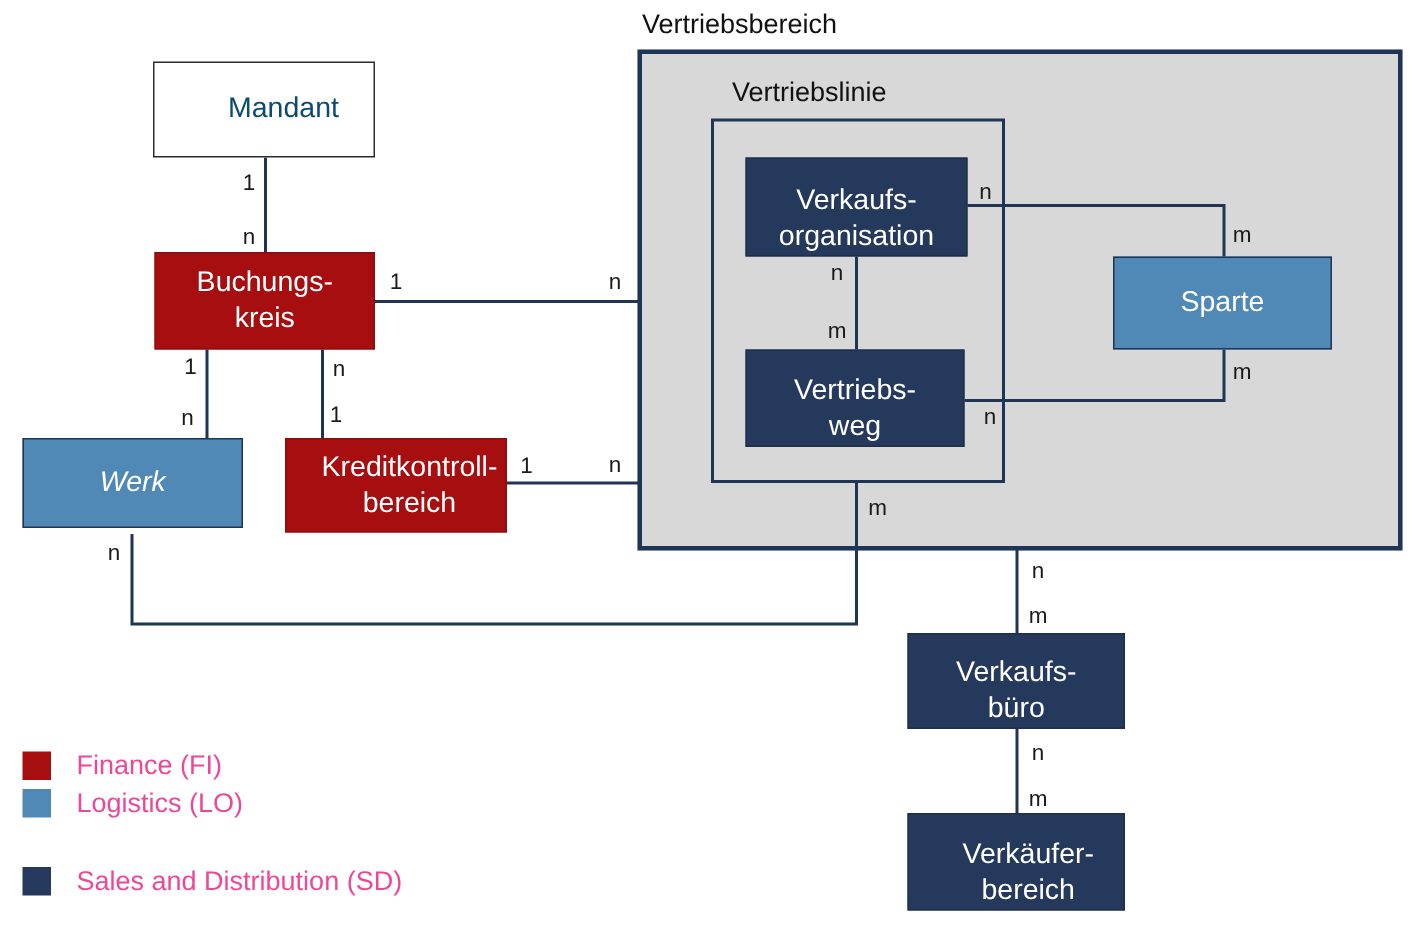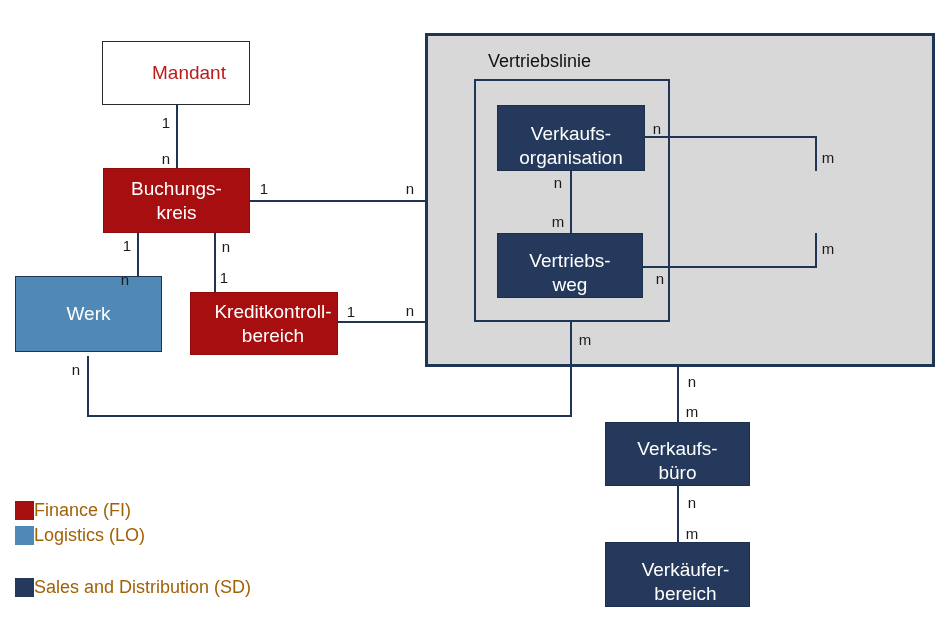--- a/index.html
+++ b/index.html
@@ -16,52 +16,53 @@
   .lbl-vl{left:476px;top:51px;}
   
   #wires{position:absolute;left:0;top:0;width:950px;height:617px;z-index:3;}
   #wires path{fill:none;stroke:#1F3555;stroke-width:2;}
   
   .entity{
     position:absolute;box-sizing:border-box;z-index:4;
     display:flex;flex-direction:column;align-items:center;justify-content:center;
     text-align:center;font-size:19px;line-height:24px;color:#ffffff;
   }
-  .entity.neutral{background:#ffffff;border:1.5px solid #2b2b2b;color:#b91c1c;padding-left:26px;}
+  .entity.neutral{background:#ffffff;border:1.5px solid #2b2b2b;color:#0c4a6e;padding-left:26px;}
   .entity.fi{background:#A60E10;border:1px solid #8E0C0E;}
   .entity.lo{background:#5089B5;border:1.5px solid #1F3555;}
   .entity.sd{background:#24395B;border:1px solid #1C2F4C;justify-content:flex-end;}
   .e-mandant{left:102px;top:41px;width:148px;height:64px;}
   .e-bk{left:103px;top:168px;width:147px;height:65px;}
-  .e-werk{left:15px;top:276px;width:147px;height:76px;}
+  .e-werk{left:15px;top:292px;width:147px;height:60px;font-style:italic;}
   .e-kkb{left:190px;top:292px;width:148px;height:63px;padding-left:18px;}
   .e-vorg{left:497px;top:105px;width:148px;height:66px;}
   .e-vweg{left:497px;top:233px;width:146px;height:65px;}
   .e-sparte{left:742px;top:171px;width:146px;height:62px;}
   .e-vbuero{left:605px;top:422px;width:145px;height:64px;}
   .e-vgruppe{left:605px;top:542px;width:145px;height:65px;}
   
   .card{
     position:absolute;z-index:5;font-size:15px;color:#1a1a1a;
     transform:translate(-50%,-50%);white-space:nowrap;
   }
   
   .legend-row{position:absolute;left:15px;display:flex;align-items:center;z-index:4;}
   .legend-row .swatch{width:19px;height:19px;flex:0 0 19px;}
   .legend-row .swatch.fi{background:#A60E10;}
   .legend-row .swatch.lo{background:#5089B5;}
   .legend-row .swatch.sd{background:#24395B;}
-  .legend-row .legend-label{font-size:18px;color:#a16207;white-space:nowrap;}
+  .legend-row .legend-label{margin-left:17px;font-size:18px;color:#ec4899;white-space:nowrap;}
   .lg1{top:500px;} .lg2{top:525px;} .lg3{top:577px;}
 </style>
 </head>
 <body>
 
 <div id="stage">
 
+  <div class="area-label lbl-vb">Vertriebsbereich</div>
 
   <div class="area area-outer"></div>
   <div class="area-label lbl-vl" style="z-index:2;margin-left:12px;">Vertriebslinie</div>
   <div class="area area-inner" style="z-index:2;"></div>
 
   <svg id="wires" viewBox="0 0 950 617">
     <path d="M 177 105 L 177 168"></path>
     <path d="M 250 201 L 427 201"></path>
     <path d="M 138 233 L 138 292"></path>
     <path d="M 215 233 L 215 292"></path>
@@ -95,20 +96,23 @@
   <div class="entity sd e-vorg" style="background-color: rgb(36, 57, 91);">
     <span>Verkaufs-</span>
     <span>organisation</span>
   </div>
 
   <div class="entity sd e-vweg" style="background-color: rgb(36, 57, 91);">
     <span>Vertriebs-</span>
     <span>weg</span>
   </div>
 
+  <div class="entity lo e-sparte" style="background-color: rgb(80, 137, 181);">
+    <span>Sparte</span>
+  </div>
 
   <div class="entity sd e-vbuero" style="background-color: rgb(36, 57, 91);">
     <span>Verkaufs-</span>
     <span>büro</span>
   </div>
 
   <div class="entity sd e-vgruppe" style="background-color: rgb(36, 57, 91); padding-left: 16px;">
     <span>Verkäufer-</span>
     <span>bereich</span>
   </div>

